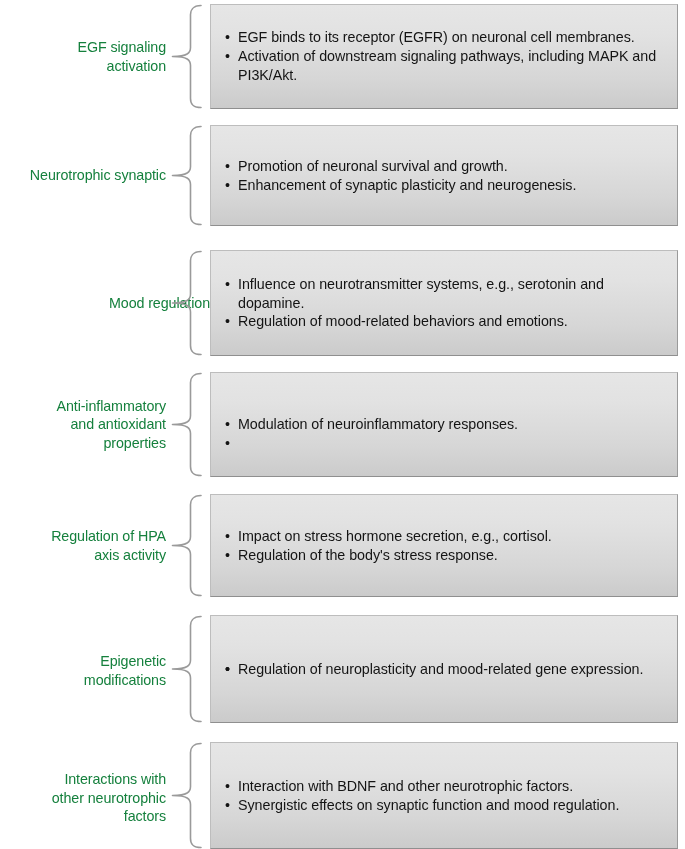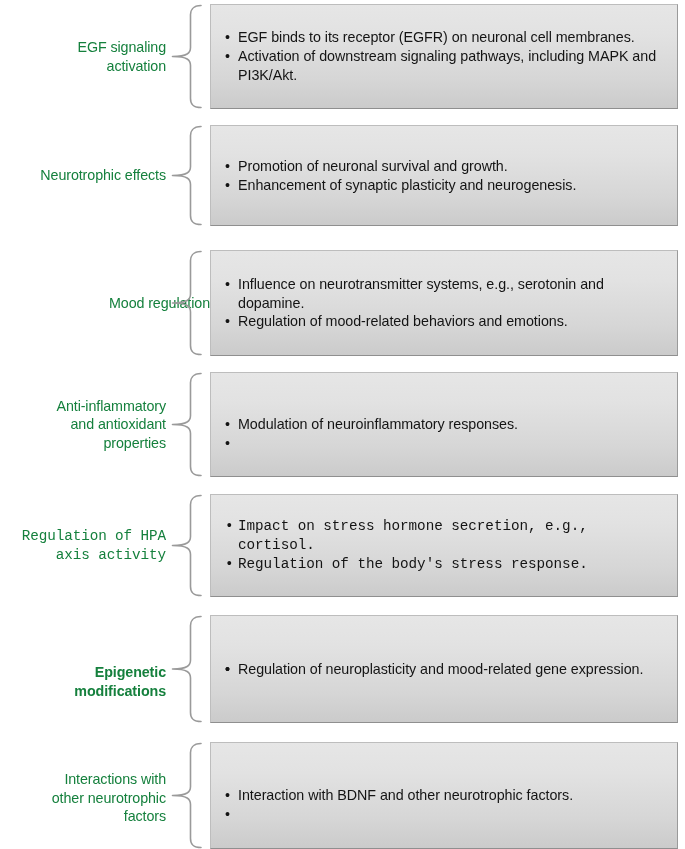--- a/index.html
+++ b/index.html
@@ -102,21 +102,21 @@
         </svg>
       </div>
       <div class="box" style="top: 0px; height: 105px;">
         <ul class="bullets">
           <li><span class="bullet-dot">•</span><span>EGF binds to its receptor (EGFR) on neuronal cell membranes.</span></li>
           <li><span class="bullet-dot">•</span><span>Activation of downstream signaling pathways, including MAPK and PI3K/Akt.</span></li>
         </ul>
       </div>
     </div>
     <div class="row" style="top: 125px; height: 101px;">
-      <div class="label" style="top: 41.25px;">Neurotrophic effects</div>
+      <div class="label" style="top: 41.25px;">Neurotrophic synaptic</div>
       <div class="brace" style="height: 101px;">
         <svg viewBox="0 0 32 101" width="32" height="101" preserveAspectRatio="none">
           <path d="M 31 1.5 C 22.5 1.5, 20.5 6.8999999999999995, 20.5 10.5 L 20.5 41.5 C 20.5 46.9, 17.5 50.5, 2.5 50.5 C 17.5 50.5, 20.5 54.1, 20.5 59.5 L 20.5 90.5 C 20.5 95.9, 22.5 99.5, 31 99.5" fill="none" stroke="#9a9a9a" stroke-width="1.6" stroke-linecap="round" stroke-linejoin="round"></path>
         </svg>
       </div>
       <div class="box" style="top: 0px; height: 101px;">
         <ul class="bullets">
           <li><span class="bullet-dot">•</span><span>Promotion of neuronal survival and growth.</span></li>
           <li><span class="bullet-dot">•</span><span>Enhancement of synaptic plasticity and neurogenesis.</span></li>
         </ul>
@@ -145,37 +145,37 @@
           <path d="M 31 1.5 C 22.5 1.5, 20.5 6.8999999999999995, 20.5 10.5 L 20.5 43.5 C 20.5 48.9, 17.5 52.5, 2.5 52.5 C 17.5 52.5, 20.5 56.1, 20.5 61.5 L 20.5 94.5 C 20.5 99.9, 22.5 103.5, 31 103.5" fill="none" stroke="#9a9a9a" stroke-width="1.6" stroke-linecap="round" stroke-linejoin="round"></path>
         </svg>
       </div>
       <div class="box" style="top: 0px; height: 105px;">
         <ul class="bullets">
           <li><span class="bullet-dot">•</span><span>Modulation of neuroinflammatory responses.</span></li>
           <li><span class="bullet-dot">•</span></li>
         </ul>
       </div>
     </div>
-    <div class="row" style="top: 494px; height: 126px; font-family: Liberation Mono, monospace;">
+    <div class="row" style="top: 494px; height: 126px;">
       <div class="label" style="top: 33px;">Regulation of HPA
 axis activity</div>
       <div class="brace" style="height: 103px;">
         <svg viewBox="0 0 32 103" width="32" height="103" preserveAspectRatio="none">
           <path d="M 31 1.5 C 22.5 1.5, 20.5 6.8999999999999995, 20.5 10.5 L 20.5 42.5 C 20.5 47.9, 17.5 51.5, 2.5 51.5 C 17.5 51.5, 20.5 55.1, 20.5 60.5 L 20.5 92.5 C 20.5 97.9, 22.5 101.5, 31 101.5" fill="none" stroke="#9a9a9a" stroke-width="1.6" stroke-linecap="round" stroke-linejoin="round"></path>
         </svg>
       </div>
       <div class="box" style="top: 0px; height: 103px;">
         <ul class="bullets">
           <li><span class="bullet-dot">•</span><span>Impact on stress hormone secretion, e.g., cortisol.</span></li>
           <li><span class="bullet-dot">•</span><span>Regulation of the body's stress response.</span></li>
         </ul>
       </div>
     </div>
     <div class="row" style="top: 615px; height: 108px;">
-      <div class="label" style="top: 48px; font-weight: bold;">Epigenetic
+      <div class="label" style="top: 37px;">Epigenetic
 modifications</div>
       <div class="brace" style="height: 108px;">
         <svg viewBox="0 0 32 108" width="32" height="108" preserveAspectRatio="none">
           <path d="M 31 1.5 C 22.5 1.5, 20.5 6.8999999999999995, 20.5 10.5 L 20.5 45 C 20.5 50.4, 17.5 54, 2.5 54 C 17.5 54, 20.5 57.6, 20.5 63 L 20.5 97.5 C 20.5 102.9, 22.5 106.5, 31 106.5" fill="none" stroke="#9a9a9a" stroke-width="1.6" stroke-linecap="round" stroke-linejoin="round"></path>
         </svg>
       </div>
       <div class="box" style="top: 0px; height: 108px;">
         <ul class="bullets">
           <li><span class="bullet-dot">•</span></li>
           <li><span class="bullet-dot">•</span><span>Regulation of neuroplasticity and mood-related gene expression.</span></li>
@@ -187,17 +187,17 @@
 other neurotrophic
 factors</div>
       <div class="brace" style="height: 107px;">
         <svg viewBox="0 0 32 107" width="32" height="107" preserveAspectRatio="none">
           <path d="M 31 1.5 C 22.5 1.5, 20.5 6.8999999999999995, 20.5 10.5 L 20.5 44.5 C 20.5 49.9, 17.5 53.5, 2.5 53.5 C 17.5 53.5, 20.5 57.1, 20.5 62.5 L 20.5 96.5 C 20.5 101.9, 22.5 105.5, 31 105.5" fill="none" stroke="#9a9a9a" stroke-width="1.6" stroke-linecap="round" stroke-linejoin="round"></path>
         </svg>
       </div>
       <div class="box" style="top: 0px; height: 107px;">
         <ul class="bullets">
           <li><span class="bullet-dot">•</span><span>Interaction with BDNF and other neurotrophic factors.</span></li>
-          <li><span class="bullet-dot">•</span></li>
+          <li><span class="bullet-dot">•</span><span>Synergistic effects on synaptic function and mood regulation.</span></li>
         </ul>
       </div>
     </div>
   </div>
 
 </body></html>

